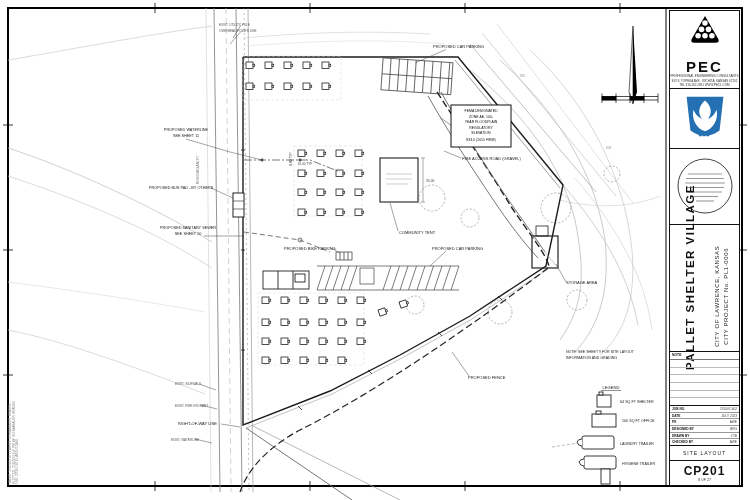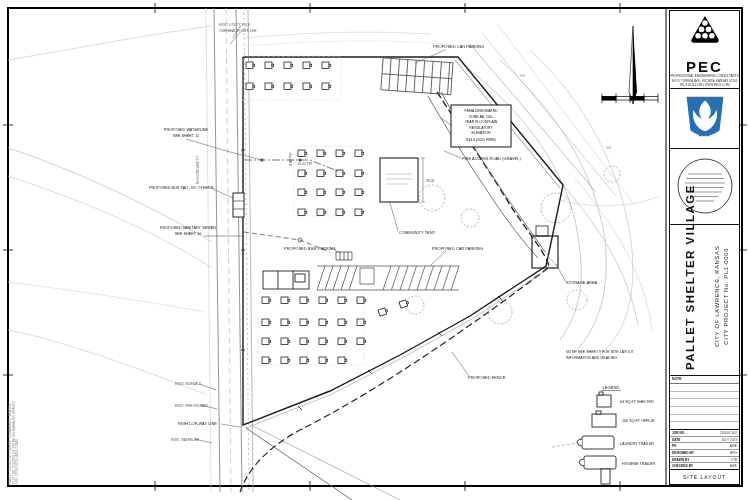--- a/index.html
+++ b/index.html
@@ -475,15 +475,19 @@
         <span class="info-value">CTB</span>
       </div>
       <div class="info-row">
         <span class="info-label">CHECKED BY</span>
         <span class="info-value">AWE</span>
       </div>
     </div>
 
     <div class="tb-cell tb-sheettitle">SITE LAYOUT</div>
 
+    <div class="tb-cell tb-number">
+      <div class="sheet-num">CP201</div>
+      <div class="sheet-idx">8  OF 27</div>
+    </div>
 
   </div>
 </div>
 
 </body></html>

